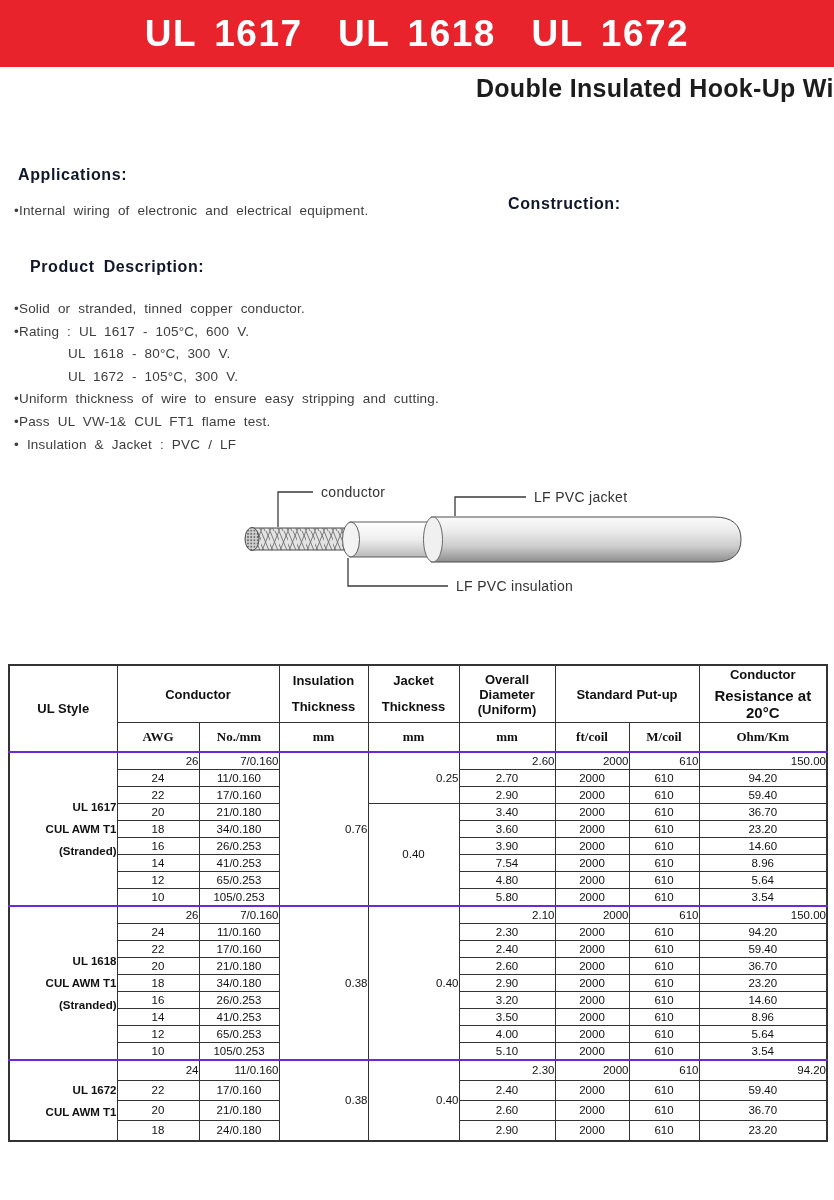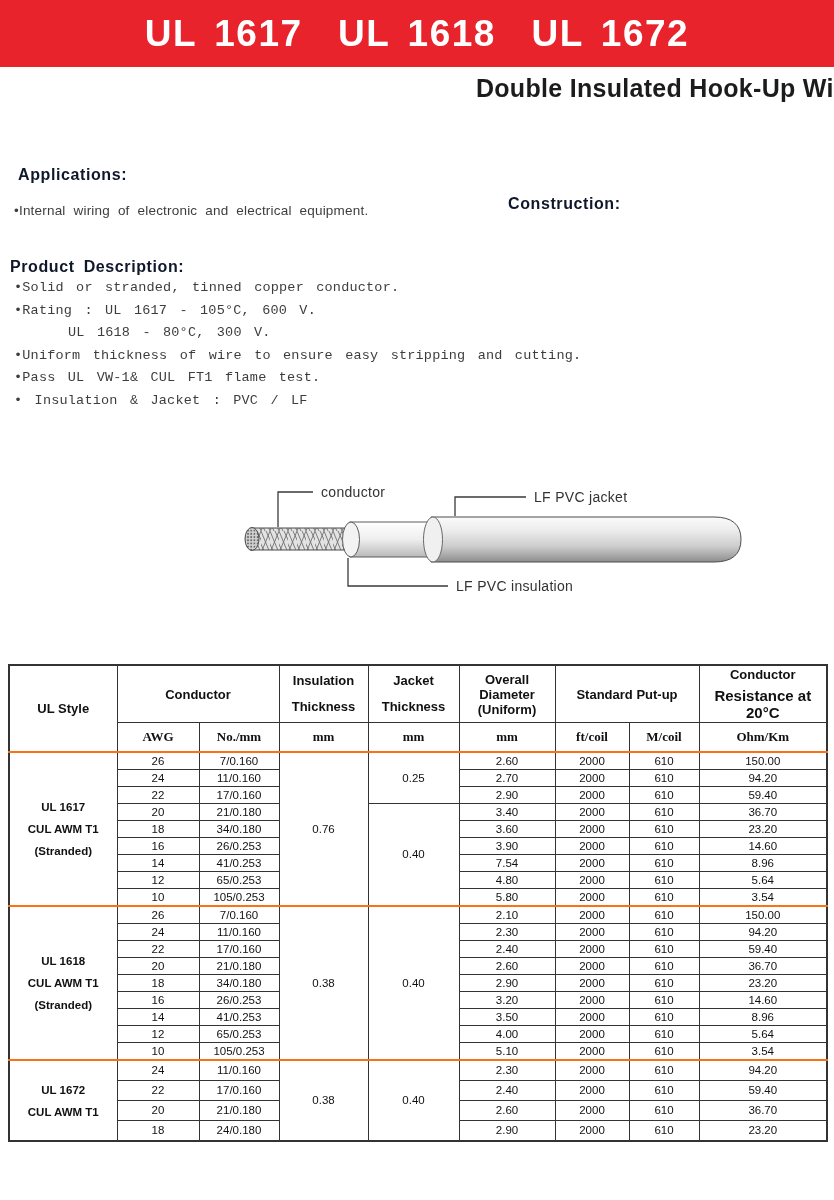--- a/index.html
+++ b/index.html
@@ -22,29 +22,29 @@
     font-size:25px; font-weight:bold; color:#1c1c1c; letter-spacing:0.3px;padding-left:24px;
   }
 
   
   .section-heading {
     position:absolute; color:#0f172a; font-size:16px; letter-spacing:0.6px;
     word-spacing:4px; font-weight:700;
   }
   #applications-heading { left:18px; top:166px; }
   #construction-heading { left:508px; top:172px;margin-top:23px; }
-  #pd-heading { left:10px; top:258px; }
+  #pd-heading { left:30px; top:258px; }
 
   
   .bullet-line {
     font-size:13.5px; color:#3d3d3d; word-spacing:4px; letter-spacing:0.2px;
     line-height:22.6px; white-space:pre-wrap;
   }
   #applications-bullet { position:absolute; left:14px; top:200px; }
-  #pd-list { position:absolute; left:14px; top:277px;font-family:Liberation Mono, monospace; }
+  #pd-list { position:absolute; left:14px; top:298px; }
   .indent { padding-left:54px; }
 
   
   #wire-diagram { position:absolute; left:0; top:465px; }
   .diag-label { font-size:14px; fill:#333; letter-spacing:0.3px; }
 
   
   #spec-table {
     position:absolute; left:8px; top:664px; width:818px;
     border-collapse:collapse; table-layout:fixed; border:2px solid #333;
@@ -55,41 +55,42 @@
   }
   #spec-table thead th { font-size:13px; font-weight:bold; }
   #spec-table thead tr.h1 th { height:56px; }
   #spec-table thead tr.h2 th { height:28px;font-family:Liberation Serif, serif; }
   .two-line div { line-height:26px; }
   .three-line div { line-height:15px; }
   .res1 { font-size:13px; margin-bottom:5px; }
   .res2 { font-size:15px; }
   #spec-table tbody td { font-size:11.5px; line-height:13px; height:16px; }
   #spec-table tbody tr.sec2 td { height:19px; }
-  #spec-table tbody tr.section-start td { border-top:2px solid #f97316; }
+  #spec-table tbody tr.section-start td { border-top:2px solid #6d28d9;text-align:right; }
   td.ulstyle { font-weight:bold; font-size:13.5px; }
   td.ulstyle div { margin:8px 0; line-height:14px; }
 </style>
 </head>
 <body>
 
 <div class="banner">
   <span class="banner-title">UL 1617  UL 1618  UL 1672</span>
 </div>
 <div class="subtitle">Double Insulated Hook-Up Wire</div>
 
 <div id="applications-heading" class="section-heading">Applications:</div>
 <div id="construction-heading" class="section-heading">Construction:</div>
 <div id="applications-bullet" class="bullet-line">•Internal wiring of electronic and electrical equipment.</div>
 
 <div id="pd-heading" class="section-heading">Product Description:</div>
 <div id="pd-list">
   <div class="bullet-line">•Solid or stranded, tinned copper conductor.</div>
   <div class="bullet-line">•Rating : UL 1617 - 105°C, 600 V.</div>
   <div class="bullet-line indent">UL 1618 - 80°C, 300 V.</div>
+  <div class="bullet-line indent">UL 1672 - 105°C, 300 V.</div>
   <div class="bullet-line">•Uniform thickness of wire to ensure easy stripping and cutting.</div>
   <div class="bullet-line">•Pass UL VW-1&amp; CUL FT1 flame test.</div>
   <div class="bullet-line">• Insulation &amp; Jacket : PVC / LF</div>
 </div>
 
 <svg id="wire-diagram" width="834" height="145" viewBox="0 0 834 145">
   <defs>
     <linearGradient id="jacketGrad" x1="0" y1="0" x2="0" y2="1">
       <stop offset="0" stop-color="#fbfbfb"></stop>
       <stop offset="0.3" stop-color="#ececec"></stop>

